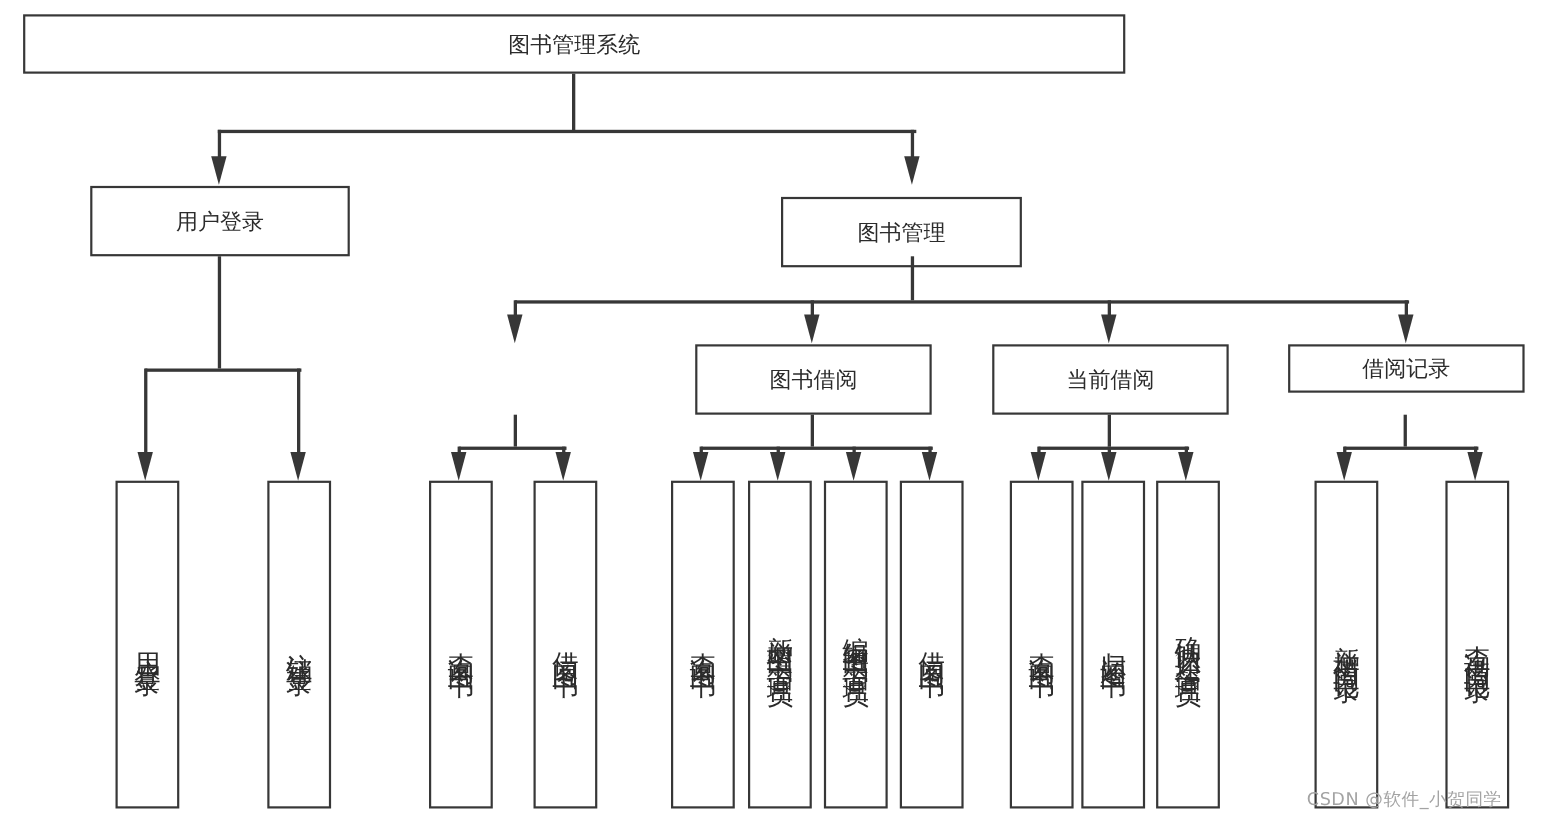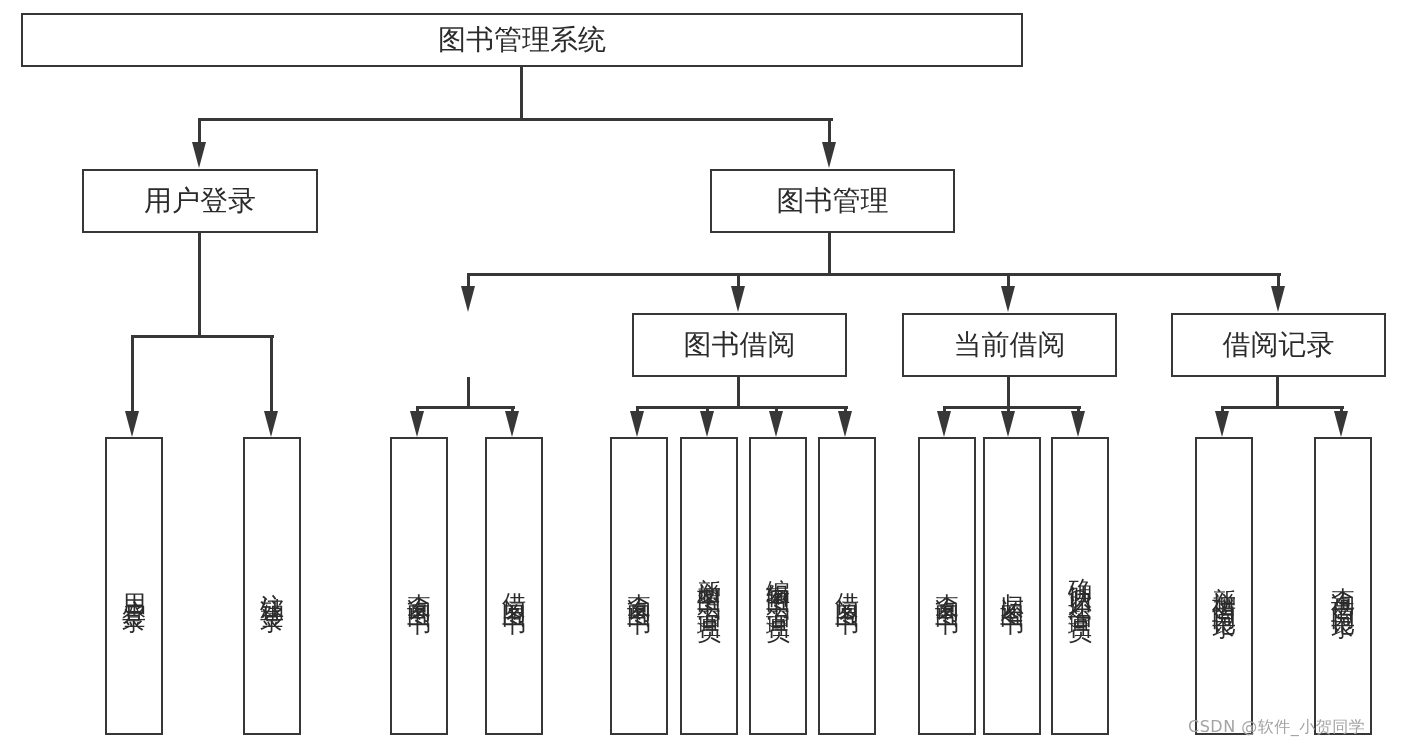--- a/index.html
+++ b/index.html
@@ -14,21 +14,21 @@
     background:var(--background);
     font-family:"DejaVu Sans","Liberation Sans",sans-serif;
     color:var(--text);
   }
   .box{
     position:absolute;box-sizing:border-box;
     border:2.5px solid var(--line);background:var(--background);
     display:flex;align-items:center;justify-content:center;
   }
   .box span{
-    font-size:28px;line-height:1;color:var(--text);white-space:nowrap;
+    font-size:20px;line-height:1;color:var(--text);white-space:nowrap;
   }
   .leaf span{
     writing-mode:vertical-rl;text-orientation:mixed;
     letter-spacing:6px;font-size:24px;
   }
   .hl{position:absolute;height:3px;background:var(--line);}
   .vl{position:absolute;width:3px;background:var(--line);}
   .ah{
     position:absolute;width:0;height:0;
     border-left:7px solid transparent;border-right:7px solid transparent;
@@ -53,21 +53,21 @@
     <div class="hl" style="left:198px;top:118px;width:635px"></div>
     <div class="vl" style="left:198px;top:118px;height:30px"></div>
     <div class="ah" style="left:192px;top:142px"></div>
     <div class="vl" style="left:828px;top:118px;height:30px"></div>
     <div class="ah" style="left:822px;top:142px"></div>
   </div>
 
   <div class="box" style="left:82px;top:169px;width:236px;height:64px">
     <span>用户登录</span>
   </div>
-  <div class="box" style="left:710px;top:169px;width:245px;height:64px">
+  <div class="box" style="left:710px;top:179px;width:219px;height:64px">
     <span>图书管理</span>
   </div>
 
   <div>
     <div class="vl" style="left:198px;top:233px;height:102px"></div>
     <div class="hl" style="left:132px;top:335px;width:142px"></div>
     <div class="vl" style="left:131px;top:335px;height:78px"></div>
     <div class="ah" style="left:125px;top:411px"></div>
     <div class="vl" style="left:270px;top:335px;height:78px"></div>
     <div class="ah" style="left:264px;top:411px"></div>
@@ -85,21 +85,21 @@
     <div class="vl" style="left:1277px;top:273px;height:16px"></div>
     <div class="ah" style="left:1271px;top:286px"></div>
   </div>
 
   <div class="box" style="left:632px;top:313px;width:215px;height:64px">
     <span>图书借阅</span>
   </div>
   <div class="box" style="left:902px;top:313px;width:215px;height:64px">
     <span>当前借阅</span>
   </div>
-  <div class="box" style="left:1171px;top:313px;width:215px;height:64px">
+  <div class="box" style="left:1171px;top:313px;width:215px;height:44px">
     <span>借阅记录</span>
   </div>
 
   <div>
     <div class="vl" style="left:467px;top:377px;height:29px"></div>
     <div class="hl" style="left:417px;top:406px;width:98px"></div>
     <div class="vl" style="left:416px;top:406px;height:9px"></div>
     <div class="ah" style="left:410px;top:411px"></div>
     <div class="vl" style="left:511px;top:406px;height:9px"></div>
     <div class="ah" style="left:505px;top:411px"></div>

